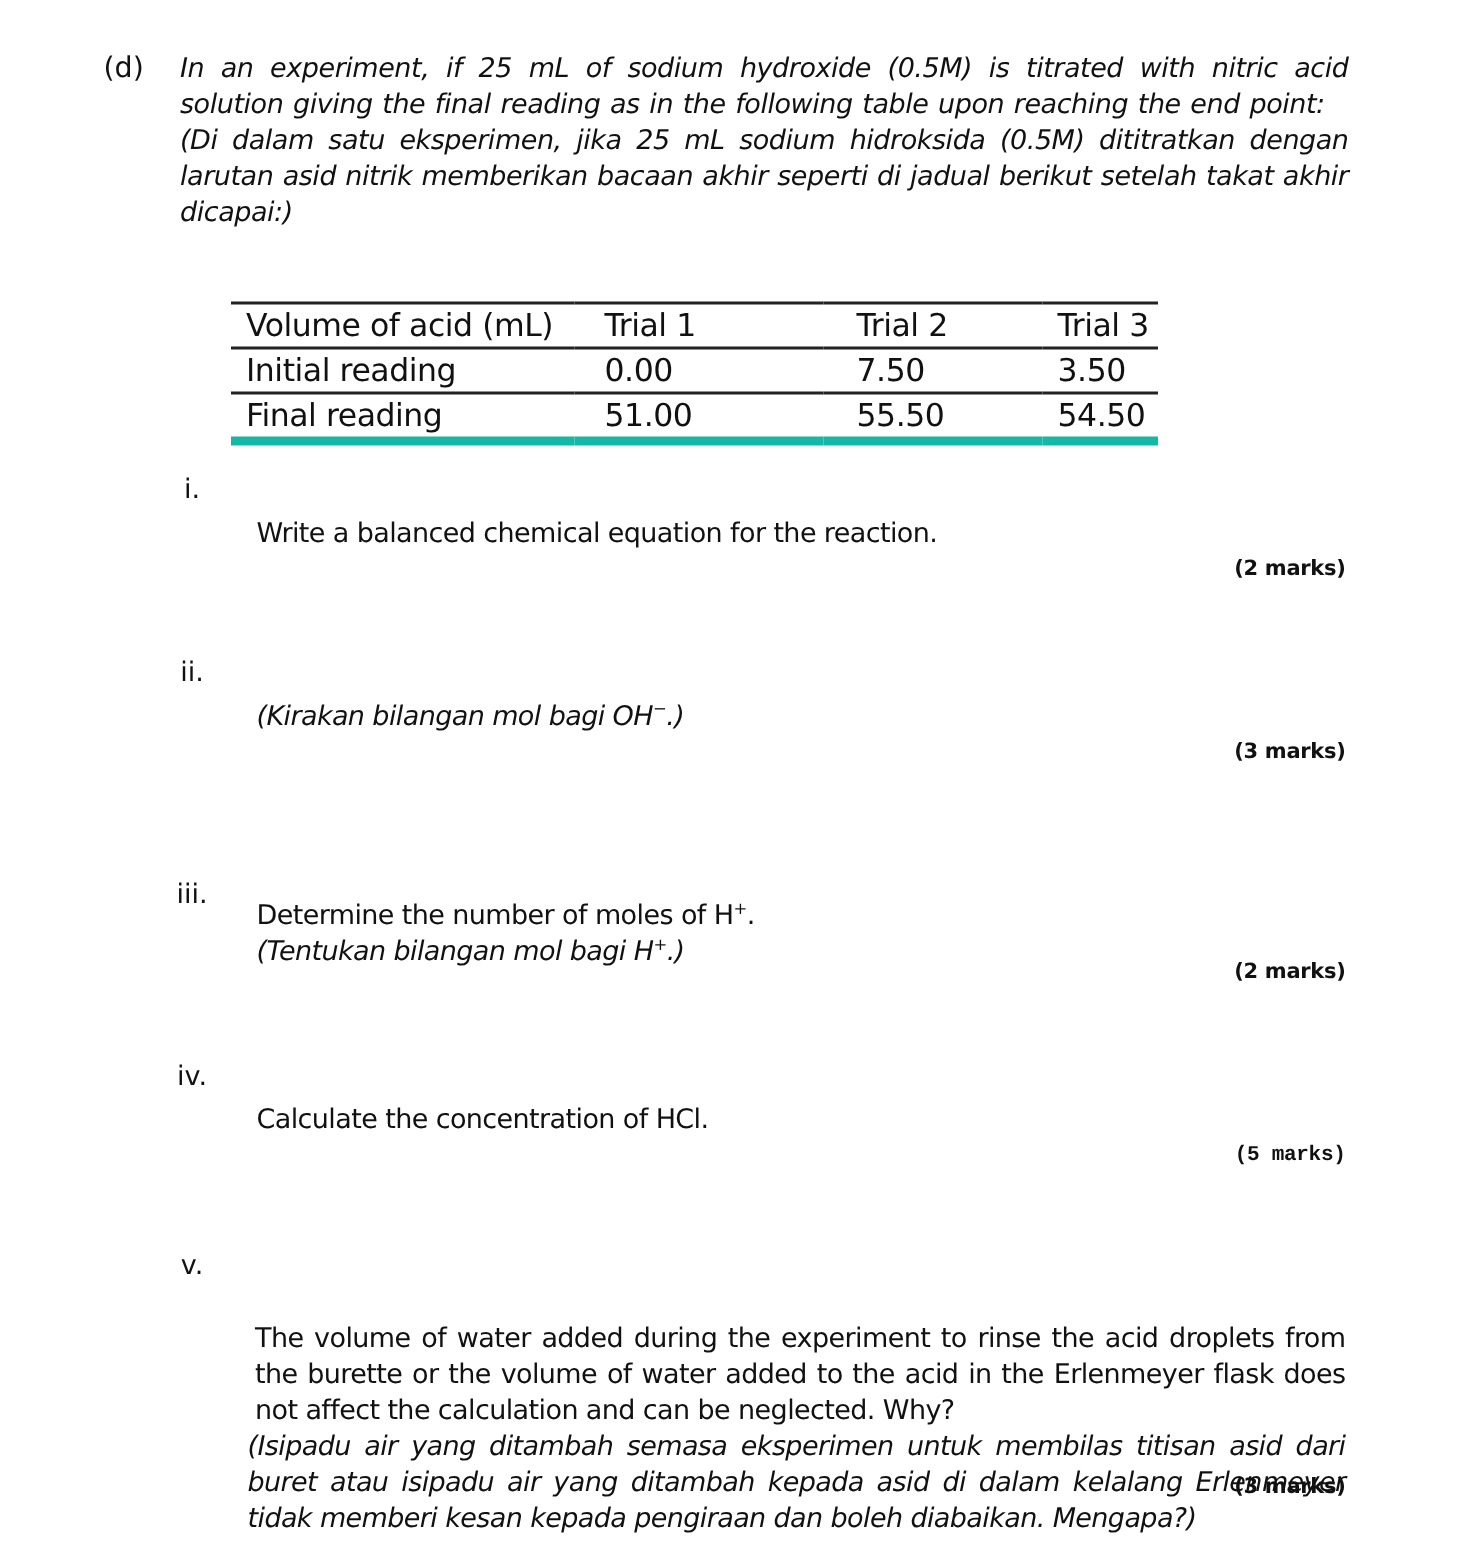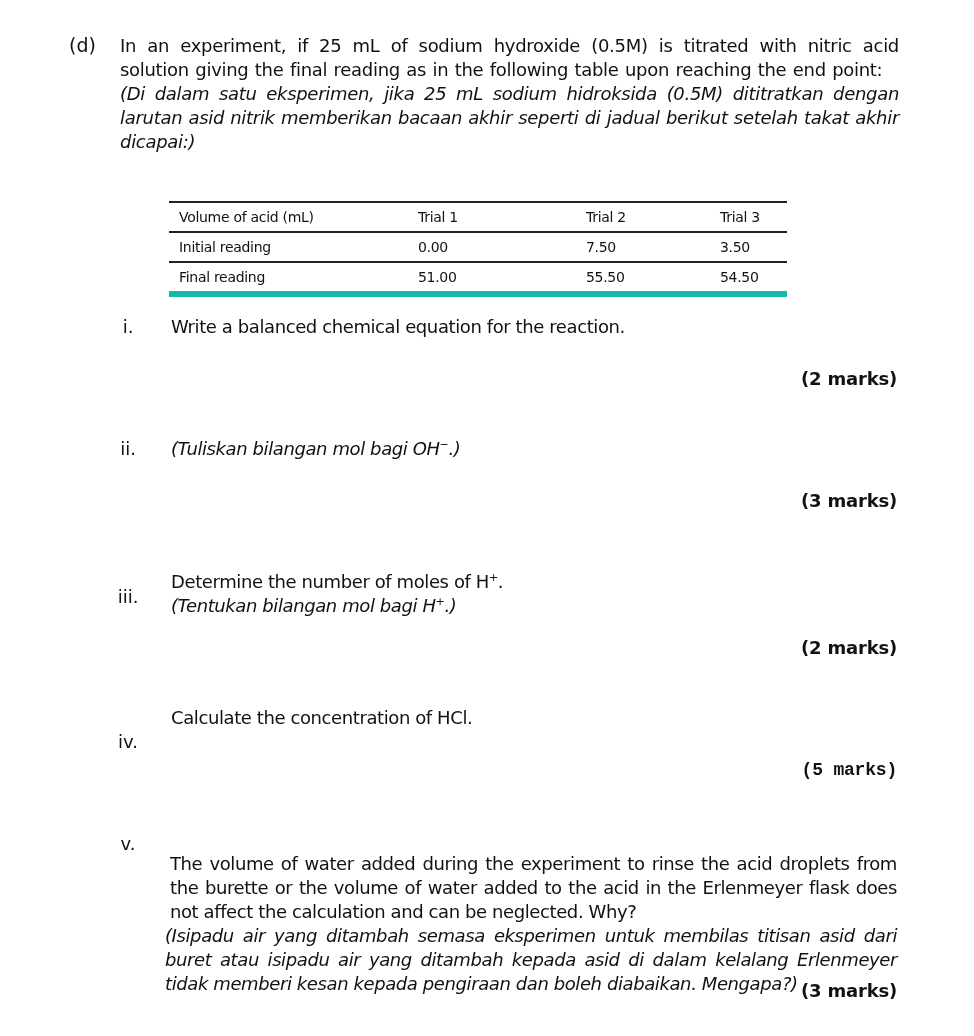--- a/index.html
+++ b/index.html
@@ -25,29 +25,29 @@
       left: 120px;
       width: 779px;
       font-size: 18px;
       line-height: 24px;
       text-align: justify;
       letter-spacing: -0.3px;
     }
     .para .en { display: block; text-align: justify; text-align-last: left; }
     .para .ms { display: block; font-style: italic; text-align: justify; text-align-last: left; }
     .intro { top: 34px; }
-    .intro .en { word-spacing: 1px; }
+    .intro .en { word-spacing: 1px; font-style: italic; }
 
     table.data {
       position: absolute;
-      left: 169px;
+      left: 154px;
       top: 201px;
       width: 618px;
       border-collapse: collapse;
-      font-size: 14px;
+      font-size: 21px;
       letter-spacing: -0.3px;
     }
     table.data td, table.data th {
       font-weight: normal;
       text-align: left;
       height: 28px;
       padding: 0 0 0 8px;
       border-top: 2px solid #222;
       vertical-align: middle;
     }
@@ -63,27 +63,28 @@
       font-size: 18px;
       line-height: 24px;
       text-align: center;
     }
     .q-body {
       left: 171px;
       width: 726px;
       font-size: 18px;
       line-height: 24px;
       letter-spacing: -0.4px;
+      margin-top: 29px;
     }
     .q-body .en { display: block; }
     .q-body .ms { display: block; font-style: italic; }
     .q-body.just .en, .q-body.just .ms { text-align: justify; text-align-last: left; }
     .marks {
       right: 77px;
-      font-size: 18px;
+      font-size: 14px;
       font-weight: bold;
       line-height: 24px;
       letter-spacing: -0.2px;
     }
     sup { font-size: 11px; vertical-align: 7px; line-height: 0; }
   </style>
 </head>
 <body>
 
 <div class="abs label-d">(d)</div>
@@ -117,32 +118,32 @@
   </table>
 
 <div class="abs q-num" style="top:315px;">i.</div>
 <div class="abs q-body" style="top:315px;">
   <span class="en">Write a balanced chemical equation for the reaction.</span>
 </div>
 <div class="abs marks" style="top:367px;">(2 marks)</div>
 
 <div class="abs q-num" style="top:437px;">ii.</div>
 <div class="abs q-body" style="top:437px;">
-  <span class="ms"><span>(Tuliskan bilangan mol bagi OH</span><sup>−</sup><span>.)</span></span>
+  <span class="ms"><span>(Kirakan bilangan mol bagi OH</span><sup>−</sup><span>.)</span></span>
 </div>
 <div class="abs marks" style="top:489px;">(3 marks)</div>
 
 <div class="abs q-num" style="top:585px;">iii.</div>
 <div class="abs q-body" style="top:570px;">
   <span class="en"><span>Determine the number of moles of H</span><sup>+</sup><span>.</span></span>
   <span class="ms"><span>(Tentukan bilangan mol bagi H</span><sup>+</sup><span>.)</span></span>
 </div>
 <div class="abs marks" style="top:636px;">(2 marks)</div>
 
-<div class="abs q-num" style="top:706px;margin-top:24px;">iv.</div>
+<div class="abs q-num" style="top:706px;">iv.</div>
 <div class="abs q-body" style="top:706px;">
   <span class="en">Calculate the concentration of HCl.</span>
 </div>
 <div class="abs marks" style="top:758px;font-family:Liberation Mono, monospace;">(5 marks)</div>
 
 <div class="abs q-num" style="top:832px;">v.</div>
 <div class="abs q-body just" style="top:852px; left:170px; width:727px;">
   <span class="en">The volume of water added during the experiment to rinse the acid droplets from the burette or the volume of water added to the acid in the Erlenmeyer flask does not affect the calculation and can be neglected. Why?</span>
   <span class="ms" style="margin-left:-5px;">(Isipadu air yang ditambah semasa eksperimen untuk membilas titisan asid dari buret atau isipadu air yang ditambah kepada asid di dalam kelalang Erlenmeyer tidak memberi kesan kepada pengiraan dan boleh diabaikan. Mengapa?)</span>
 </div>

